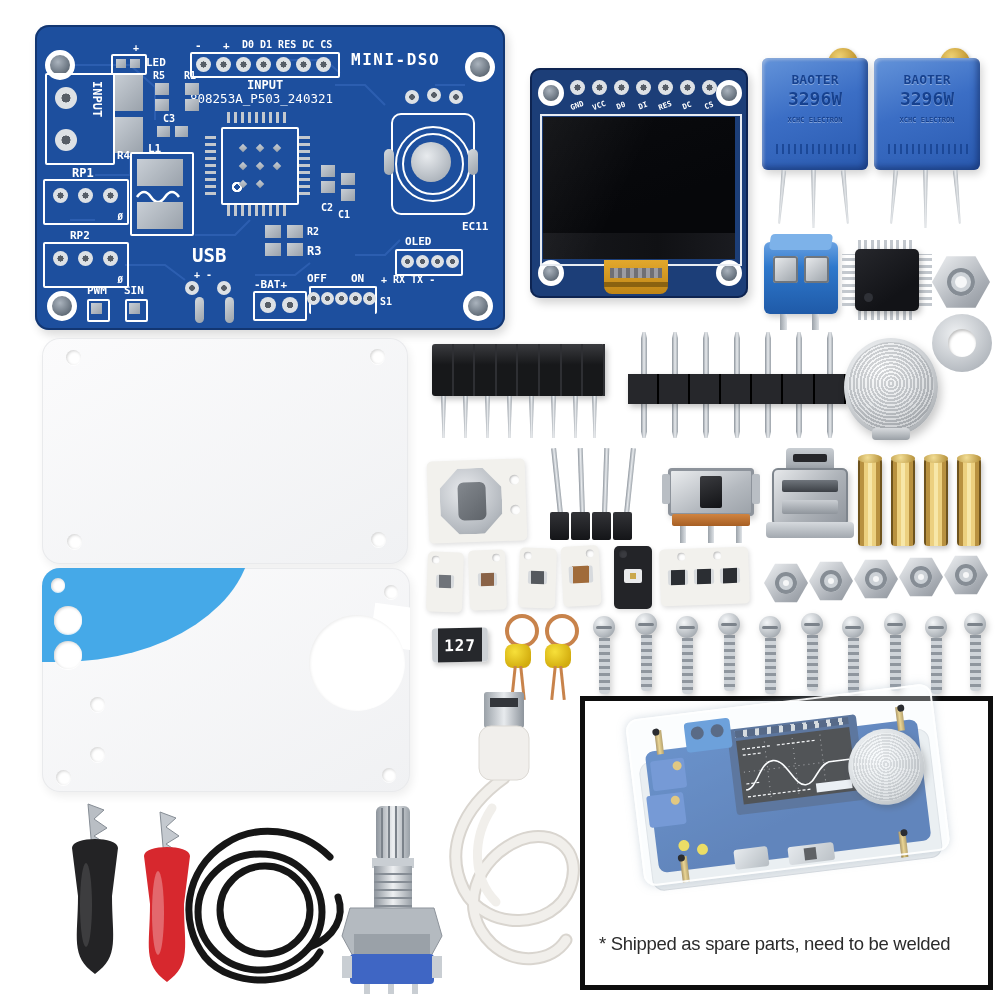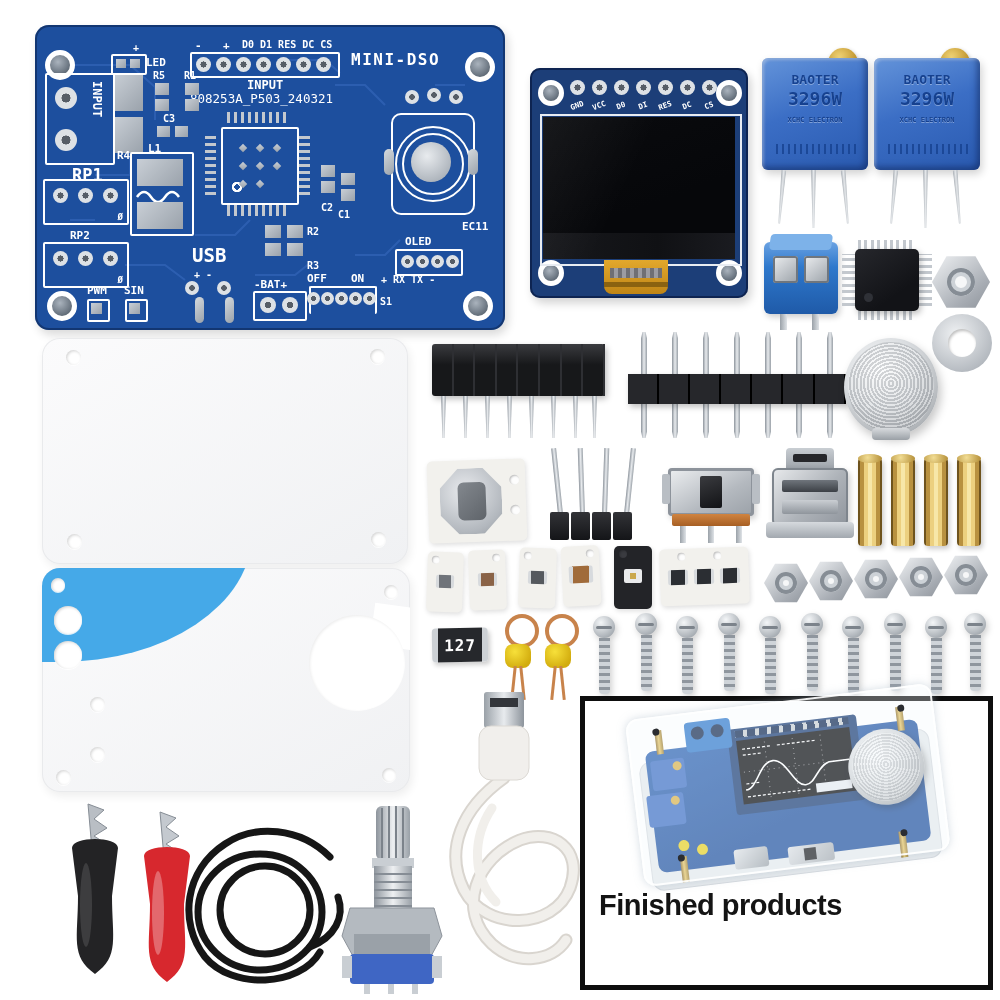--- a/index.html
+++ b/index.html
@@ -145,21 +145,21 @@
       <div class="sqp" style="left:5px;top:5px;width:46px;height:27px"></div>
       <div class="sqp" style="left:5px;top:48px;width:46px;height:27px"></div>
     </div>
 
     <div class="outl" style="left:10px;top:48px;width:66px;height:88px">
       <div class="p" style="left:8px;top:12px;width:22px;height:22px"></div>
       <div class="p" style="left:8px;top:54px;width:22px;height:22px"></div>
     </div>
     <span class="silk" style="left:68px;top:56px;font-size:12px;transform:rotate(90deg);transform-origin:left top">INPUT</span>
 
-    <span class="silk" style="left:37px;top:142px;font-size:17px">RP1</span>
+    <span class="silk" style="left:37px;top:142px;font-size:12px">RP1</span>
     <div class="outl" style="left:8px;top:154px;width:82px;height:42px">
       <div class="p" style="left:8px;top:7px;width:15px;height:15px"></div>
       <div class="p" style="left:33px;top:7px;width:15px;height:15px"></div>
       <div class="p" style="left:58px;top:7px;width:15px;height:15px"></div>
       <span class="silk" style="right:4px;bottom:1px;font-size:9px">Ø</span>
     </div>
     <span class="silk" style="left:35px;top:205px;font-size:11px">RP2</span>
     <div class="outl" style="left:8px;top:217px;width:82px;height:42px">
       <div class="p" style="left:8px;top:7px;width:15px;height:15px"></div>
       <div class="p" style="left:33px;top:7px;width:15px;height:15px"></div>
@@ -196,21 +196,21 @@
     <div class="sqp" style="left:286px;top:156px;width:14px;height:12px"></div>
     <div class="sqp" style="left:306px;top:148px;width:14px;height:12px"></div>
     <div class="sqp" style="left:306px;top:164px;width:14px;height:12px"></div>
     <span class="silk" style="left:286px;top:178px;font-size:10px">C2</span>
     <span class="silk" style="left:303px;top:185px;font-size:10px">C1</span>
     <div class="sqp" style="left:230px;top:200px;width:16px;height:13px"></div>
     <div class="sqp" style="left:252px;top:200px;width:16px;height:13px"></div>
     <div class="sqp" style="left:230px;top:218px;width:16px;height:13px"></div>
     <div class="sqp" style="left:252px;top:218px;width:16px;height:13px"></div>
     <span class="silk" style="left:272px;top:202px;font-size:10px">R2</span>
-    <span class="silk" style="left:272px;top:236px;font-size:10px">R3</span>
+    <span class="silk" style="left:272px;top:220px;font-size:12px">R3</span>
 
     <span class="silk" style="left:157px;top:221px;font-size:19px">USB</span>
     <span class="silk" style="left:159px;top:245px;font-size:10px">+ -</span>
     <div class="p" style="left:150px;top:256px;width:14px;height:14px"></div>
     <div class="p" style="left:182px;top:256px;width:14px;height:14px"></div>
     <div class="capsule" style="left:160px;top:272px;width:9px;height:26px"></div>
     <div class="capsule" style="left:190px;top:272px;width:9px;height:26px"></div>
     <span class="silk" style="left:219px;top:254px;font-size:11px">-BAT+</span>
     <div class="outl" style="left:218px;top:266px;width:50px;height:26px">
       <div class="p" style="left:5px;top:4px;width:16px;height:16px"></div>
@@ -649,16 +649,16 @@
       <div class="abs" style="left:138px;top:132px;width:46px;height:18px;border-radius:3px;background:linear-gradient(135deg,#dfe2e6,#a2a8ae)">
         <div class="abs" style="left:16px;top:3px;width:12px;height:12px;background:#1a1b1e"></div>
       </div>
       <div class="abs" style="left:-8px;top:-14px;width:304px;height:164px;border-radius:12px;background:rgba(243,248,252,.32);border:2px solid rgba(255,255,255,.9);box-shadow:0 0 8px rgba(170,185,200,.5)">
         <div class="abs" style="left:24px;top:10px;width:7px;height:7px;border-radius:50%;background:#2b2d31"></div>
         <div class="abs" style="left:270px;top:16px;width:7px;height:7px;border-radius:50%;background:#2b2d31"></div>
         <div class="abs" style="left:34px;top:138px;width:7px;height:7px;border-radius:50%;background:#2b2d31"></div>
         <div class="abs" style="left:258px;top:140px;width:7px;height:7px;border-radius:50%;background:#2b2d31"></div>
       </div>
     </div>
-    <div class="fp-title">Finished products</div>
+    <div class="fp-note">* Shipped as spare parts, need to be welded</div>
   </div>
 
 </div>
 
 </body></html>

